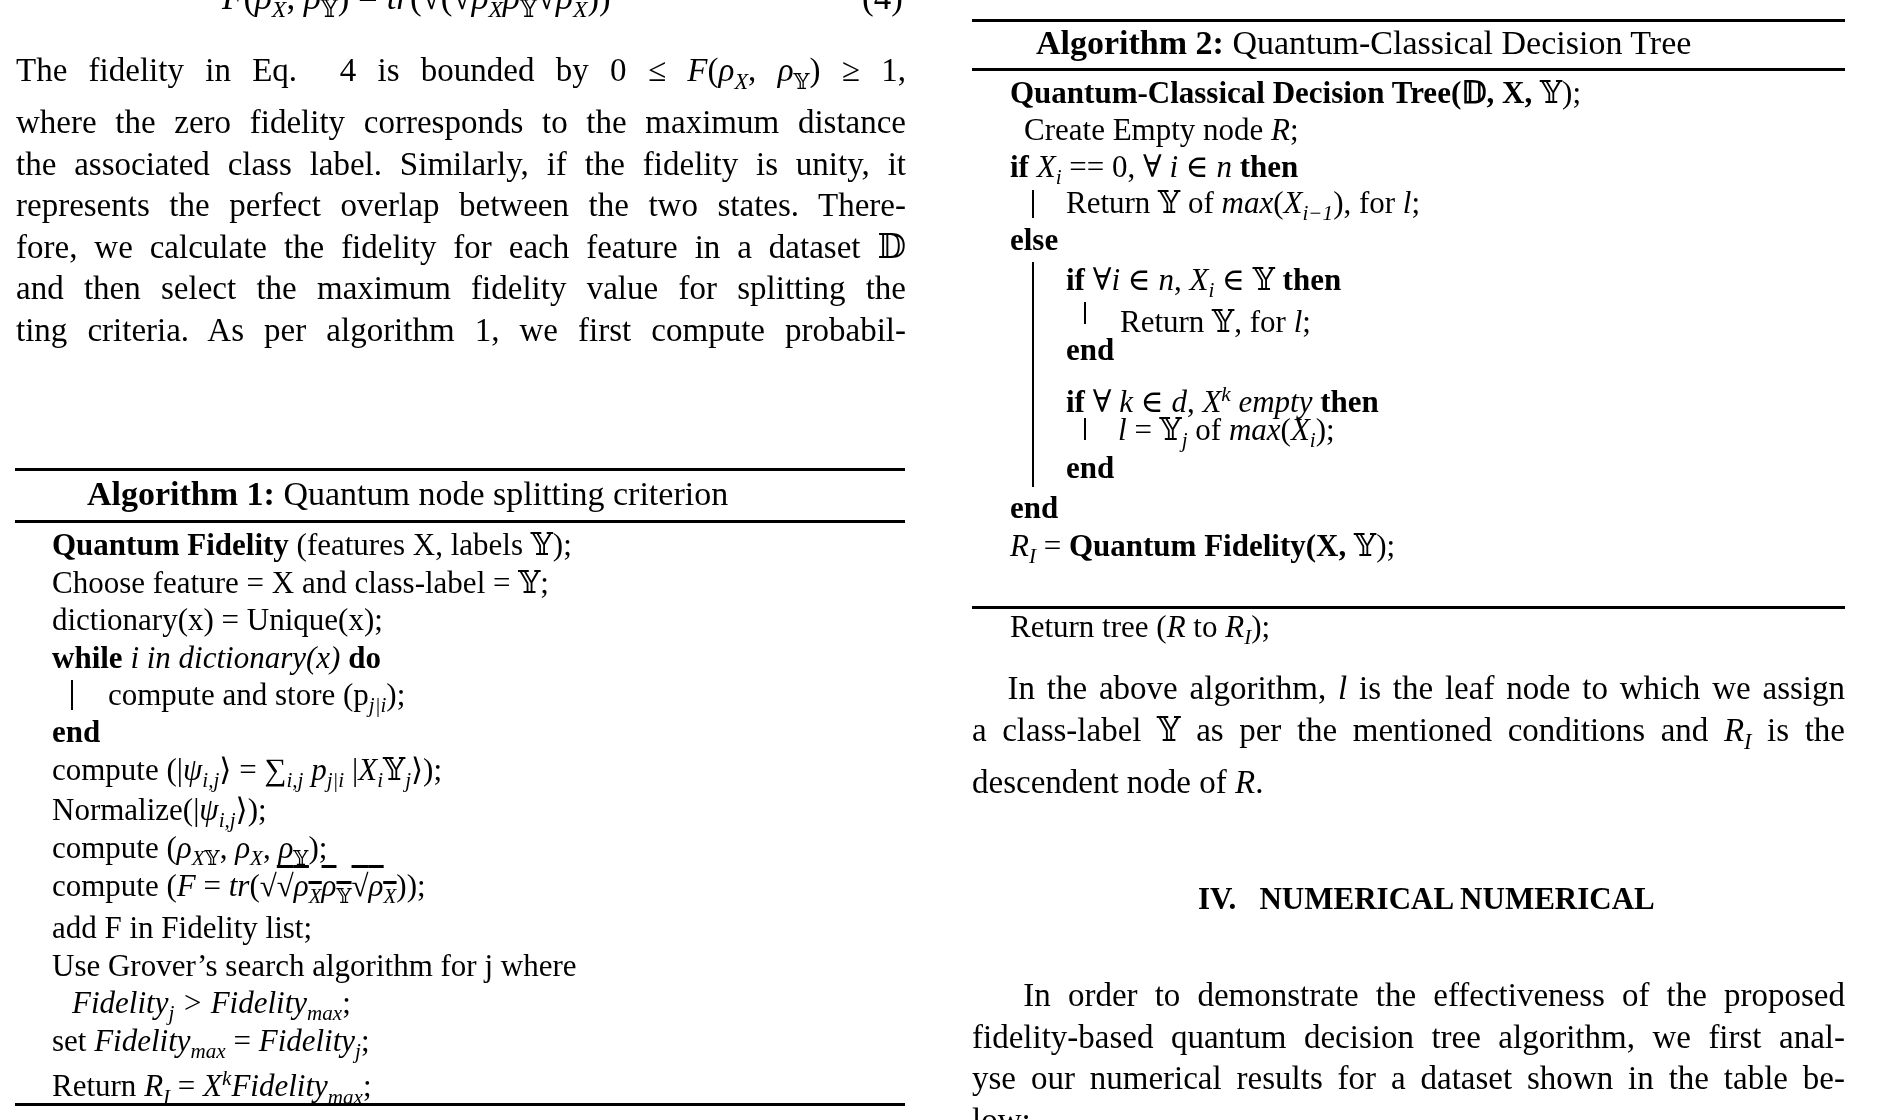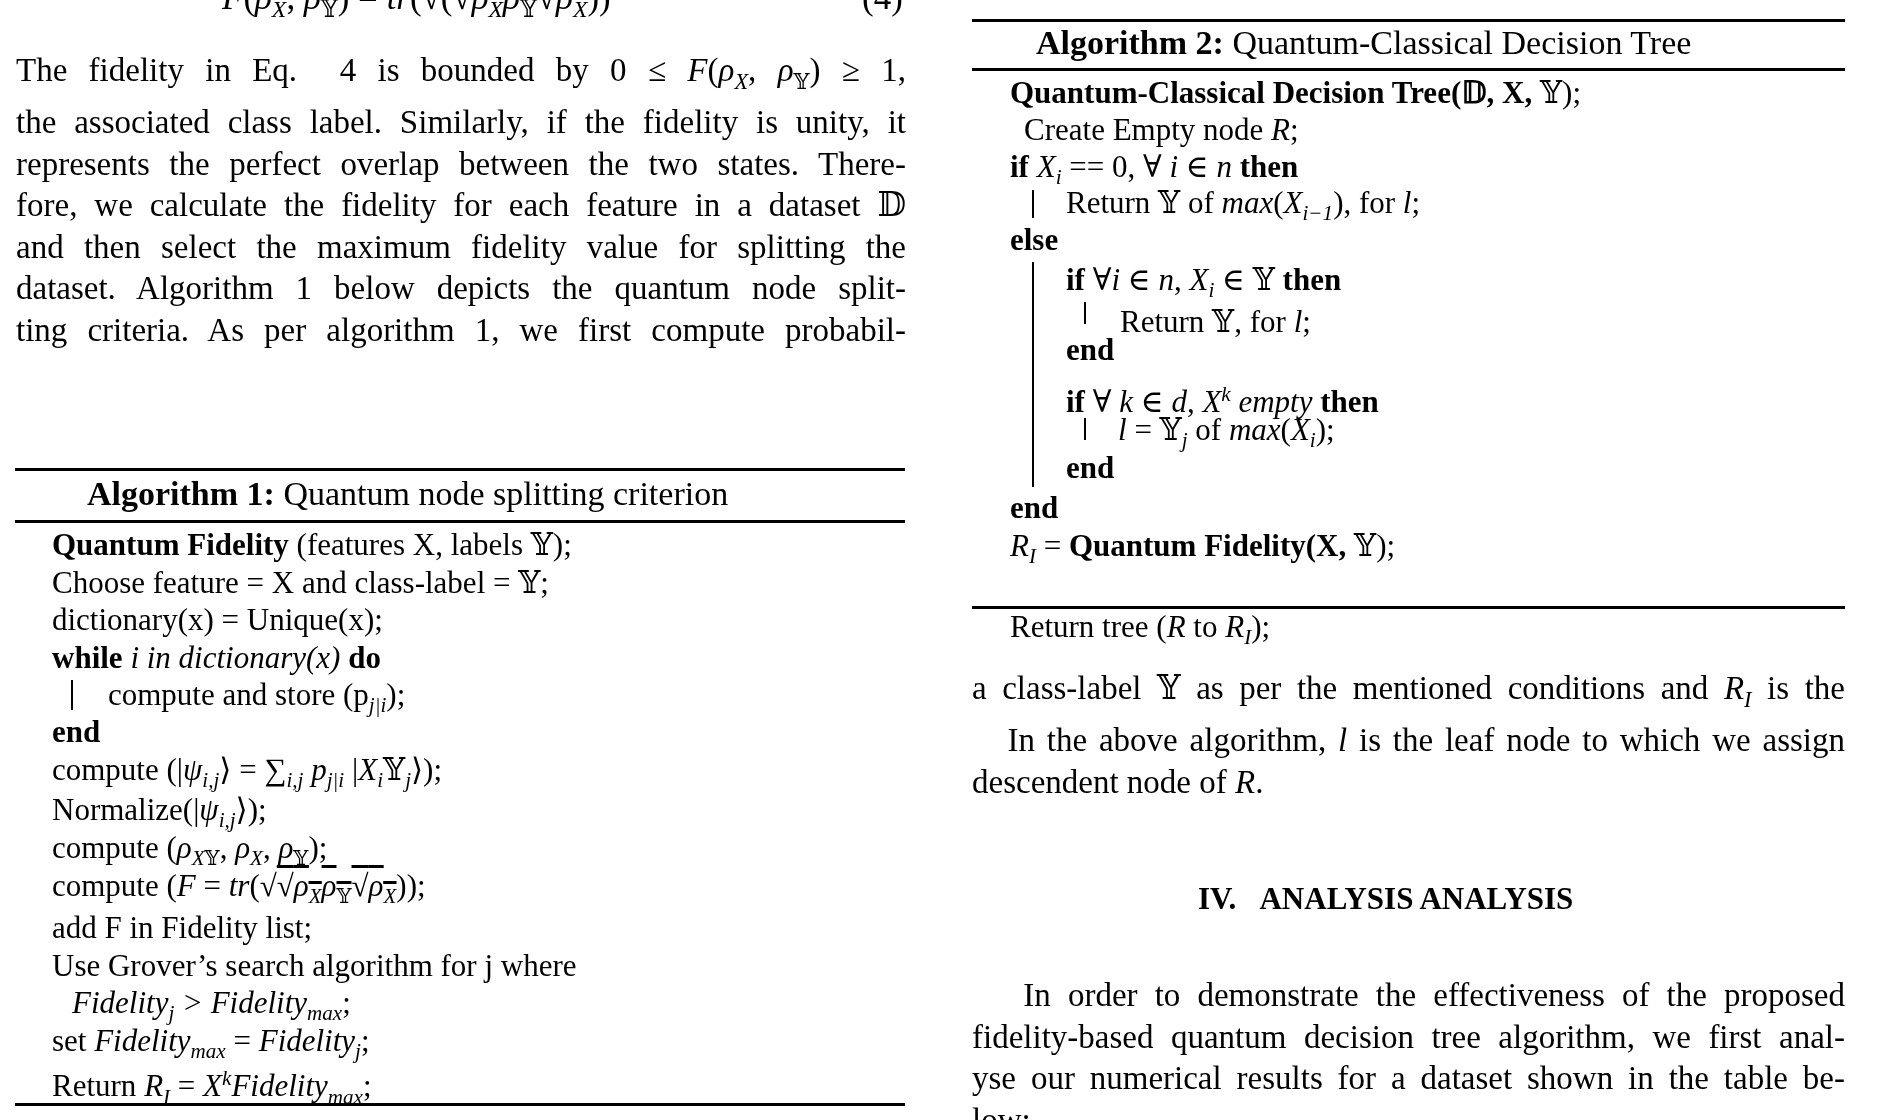--- a/index.html
+++ b/index.html
@@ -22,25 +22,25 @@
 </head>
 <body>
 
 <div class="eq" style="left:222px; top:-22px;">
   <span class="m">F</span>(<span class="m">ρ</span><sub><span class="m">X</span></sub>, <span class="m">ρ</span><sub>𝕐</sub>) = <span class="m">tr</span>(√(√<span class="m">ρ</span><sub><span class="m">X</span></sub><span class="m">ρ</span><sub>𝕐</sub>√<span class="m">ρ</span><sub><span class="m">X</span></sub>))
 </div>
 <div class="eq" style="left:862px; top:-22px;">(4)</div>
 
 <div class="abs para" style="left:16px; top:50px; width:890px;">
   <span class="pline">The fidelity in Eq.&nbsp; 4 is bounded by 0 ≤ <span class="m">F</span>(<span class="m">ρ</span><sub><span class="m">X</span></sub>, <span class="m">ρ</span><sub>𝕐</sub>) ≥ 1,</span>
+  <span class="pline">where the zero fidelity corresponds to the maximum distance</span>
   <span class="pline">the associated class label. Similarly, if the fidelity is unity, it</span>
   <span class="pline">represents the perfect overlap between the two states. There-</span>
   <span class="pline">fore, we calculate the fidelity for each feature in a dataset 𝔻</span>
   <span class="pline">and then select the maximum fidelity value for splitting the</span>
-  <span class="pline">dataset. Algorithm 1 below depicts the quantum node split-</span>
   <span class="pline">ting criteria.  As per algorithm 1, we first compute probabil-</span>
 </div>
 
 <div class="rule" style="left:15px; top:468px; width:890px;"></div>
 <div class="alg-title" style="left:87px; top:475px;">
   <b>Algorithm 1:</b>
   <span>Quantum node splitting criterion</span>
 </div>
 <div class="rule" style="left:15px; top:520px; width:890px;"></div>
 
@@ -123,27 +123,27 @@
 <div class="alg-line" style="left:1010px; top:490px;"><b>end</b></div>
 <div class="alg-line" style="left:1010px; top:528px;">
   <i>R</i><sub class="m">I</sub> = <b>Quantum Fidelity(X, </b><span>𝕐);</span>
 </div>
 <div class="alg-line" style="left:1010px; top:566px;margin-top:43px;">
   Return tree (<i>R</i> to <i>R</i><sub class="m">I</sub>);
 </div>
 <div class="rule" style="left:972px; top:606px; width:873px;"></div>
 
 <div class="abs para" style="left:972px; top:668px; width:873px;">
+  <span class="pline">&nbsp;&nbsp;&nbsp;In the above algorithm, <i>l</i> is the leaf node to which we assign</span>
   <span class="pline">a class-label 𝕐 as per the mentioned conditions and <i>R</i><sub class="m">I</sub> is the</span>
-  <span class="pline">&nbsp;&nbsp;&nbsp;In the above algorithm, <i>l</i> is the leaf node to which we assign</span>
   <span class="pline left">descendent node of <i>R</i>.</span>
 </div>
 
 <div class="heading" style="left:1198px; top:881px;">
-  <span>IV.</span>&nbsp;&nbsp;&nbsp;<span>ANALYSIS ANALYSIS</span>
+  <span>IV.</span>&nbsp;&nbsp;&nbsp;<span>NUMERICAL NUMERICAL</span>
 </div>
 
 <div class="abs para" style="left:972px; top:975px; width:873px;">
   <span class="pline">&nbsp;&nbsp;&nbsp;<span>In order to demonstrate the effectiveness of the proposed</span></span>
   <span class="pline">fidelity-based quantum decision tree algorithm, we first anal-</span>
   <span class="pline">yse our numerical results for a dataset shown in the table be-</span>
   <span class="pline left">low:</span>
 </div>
 
 </body></html>

